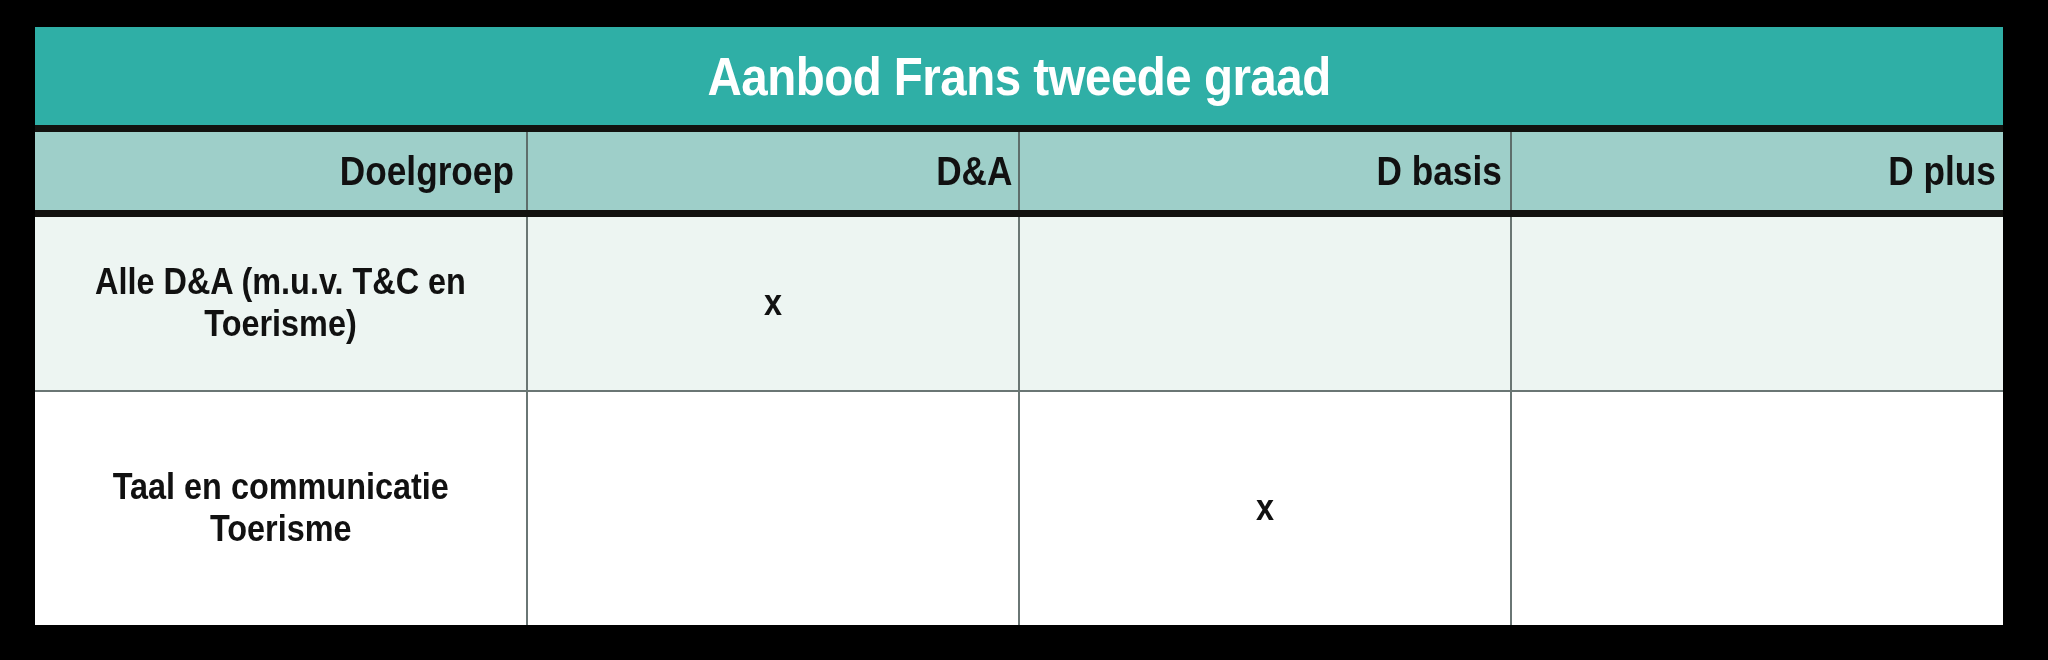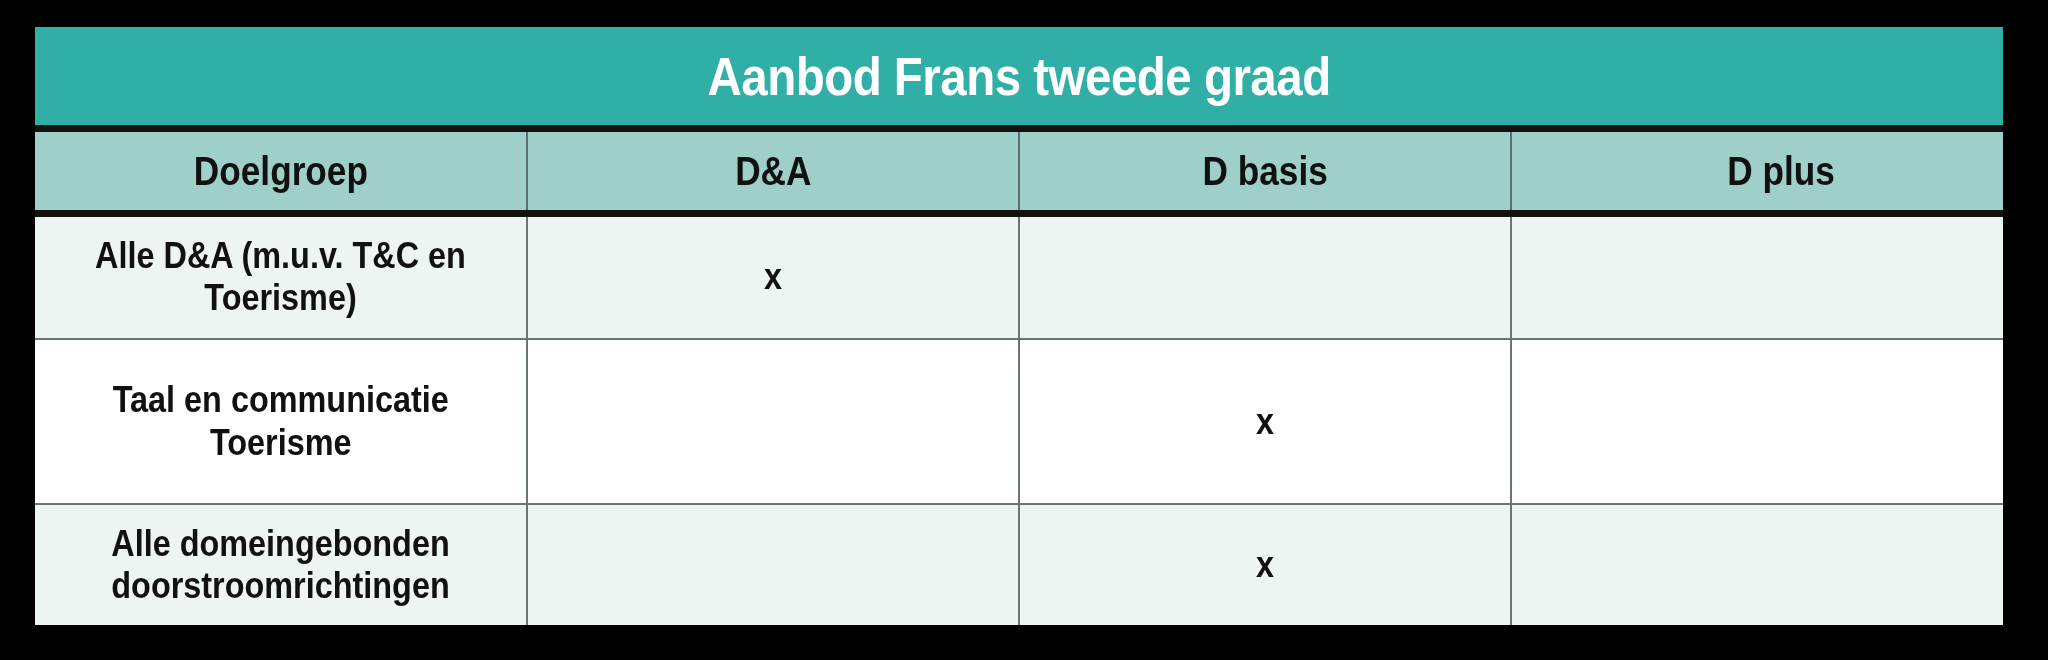--- a/index.html
+++ b/index.html
@@ -58,21 +58,21 @@
     transform-origin: center;
     display: inline-block;
     white-space: nowrap;
     line-height: 1;
   }
 
   
   .hdr-cell {
     background: #9ECFC9;
     height: 78px;
-    text-align: center;
+    text-align: right;
     vertical-align: middle;
     color: #111111;
     font-size: 40px;
     font-weight: 700;
     border-bottom: 7px solid #12120F;
     border-right: 2px solid #5E6E6B;
     padding: 0;
   }
   .hdr-cell:last-child { border-right: none; padding-left: 48px; }
   .hdr-label {
@@ -177,33 +177,19 @@
             <span class="mark"></span>
           </td>
           <td>
             <span class="mark">x</span>
           </td>
           <td>
             <span class="mark"></span>
           </td>
         </tr>
 
-        <tr class="row-alt r3">
-          <td>
-            <span class="cell-label">Alle domeingebonden doorstroomrichtingen</span>
-          </td>
-          <td>
-            <span class="mark"></span>
-          </td>
-          <td>
-            <span class="mark">x</span>
-          </td>
-          <td>
-            <span class="mark"></span>
-          </td>
-        </tr>
 
 
       </tbody>
     </table>
   </div>
 
 </div>
 
 </body></html>

